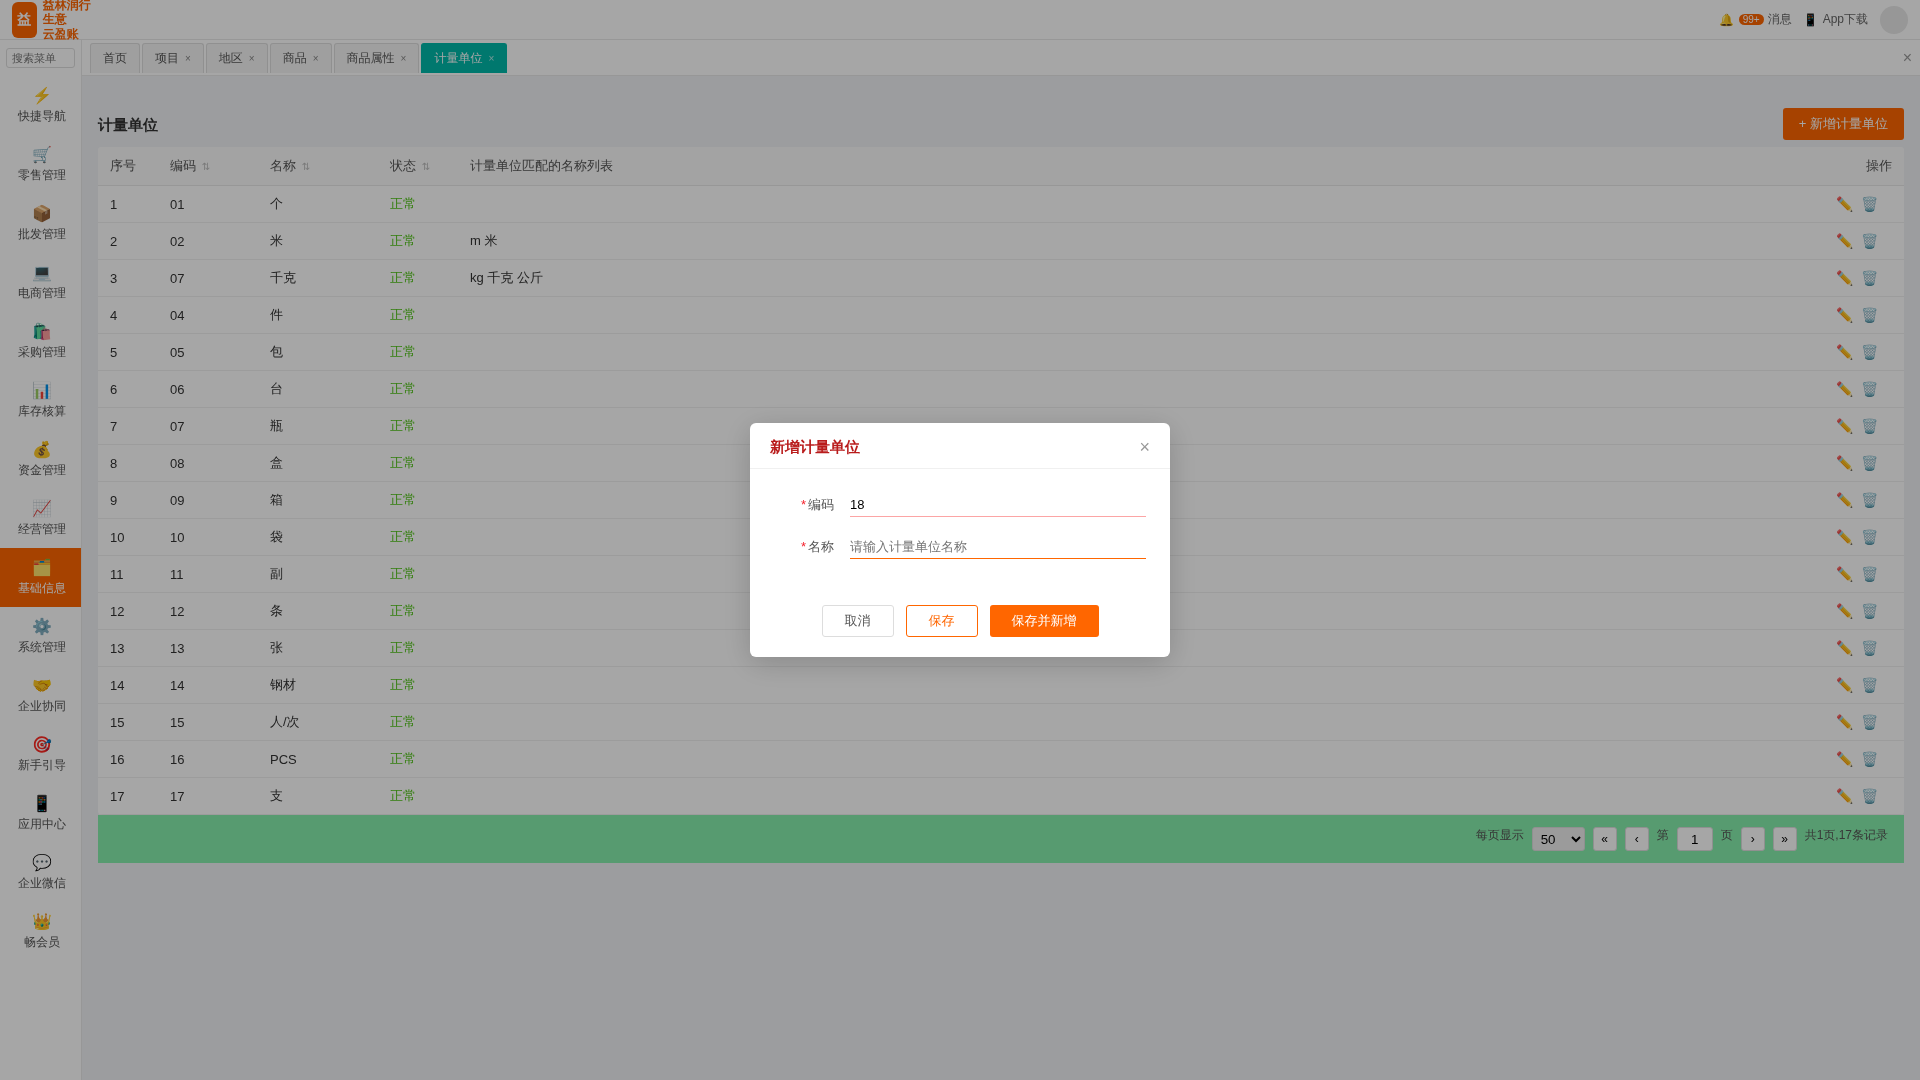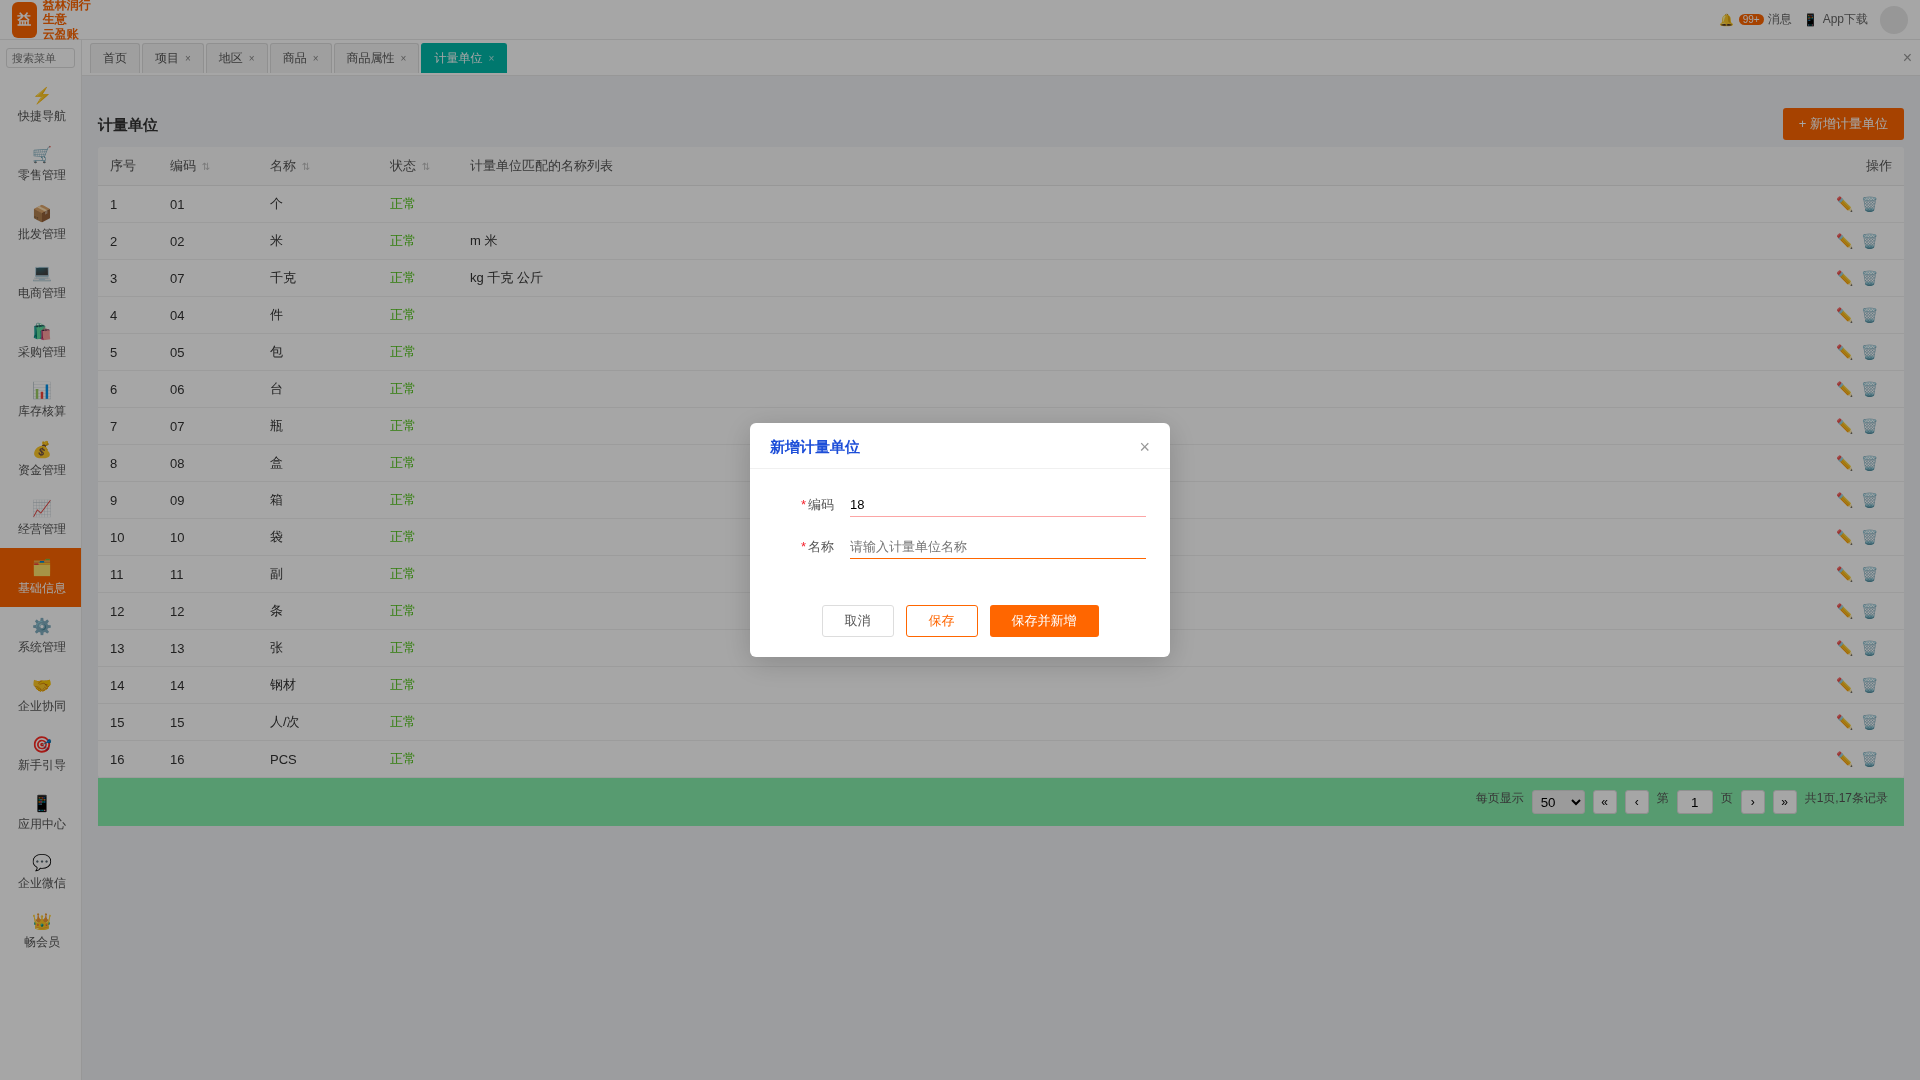--- a/index.html
+++ b/index.html
@@ -54,21 +54,21 @@
     
     .pagination { display: flex; justify-content: flex-end; padding: 12px 16px; gap: 8px; background: #86efac; font-size: 12px; color: #555; }
     .pagination select { border: 1px solid #ddd; border-radius: 3px; padding: 2px 4px; }
     .page-btn { width: 24px; height: 24px; border: 1px solid #ddd; background: #fff; border-radius: 3px; cursor: pointer; display: flex; align-items: center; justify-content: center; font-size: 12px; }
     .page-input { width: 36px; border: 1px solid #ddd; border-radius: 3px; text-align: center; padding: 2px 4px; }
 
     
     .overlay { position: fixed; inset: 0; background: rgba(0,0,0,0.35); z-index: 100; display: flex; align-items: center; justify-content: center; }
     .modal { background: #fff; border-radius: 6px; width: 420px; padding: 0; box-shadow: 0 6px 30px rgba(0,0,0,0.18); }
     .modal-header { display: flex; align-items: center; justify-content: space-between; padding: 14px 20px 10px; border-bottom: 1px solid #f0f0f0; }
-    .modal-title { font-size: 15px; font-weight: bold; color: #1d4ed8; }
+    .modal-title { font-size: 15px; font-weight: bold; color: #b91c1c; }
     .modal-close { cursor: pointer; color: #999; font-size: 18px; }
     .modal-body { padding: 24px 24px 16px; }
     .form-row { display: flex; align-items: center; margin-bottom: 18px; }
     .form-label { width: 60px; text-align: right; margin-right: 16px; color: #555; font-size: 13px; }
     .form-label .required { color: #f5222d; margin-right: 2px; }
     .form-input { flex: 1; border: none; border-bottom: 1px solid #fca5a5; padding: 4px 0; font-size: 13px; outline: none; }
     .form-input.active-border { border-bottom-color: #f60; }
     .modal-footer { display: flex; justify-content: center; gap: 12px; padding: 12px 20px 20px; }
     .btn-cancel { padding: 6px 22px; border: 1px solid #ddd; background: #fff; border-radius: 3px; cursor: pointer; font-size: 13px; color: #555; }
     .btn-save { padding: 6px 22px; border: 1px solid #f60; background: #fff; color: #f60; border-radius: 3px; cursor: pointer; font-size: 13px; }
@@ -438,20 +438,33 @@
     <td>PCS</td>
     <td class="status-normal">正常</td>
     <td></td>
     <td>
       <div class="actions">
         <span class="action-btn">✏️</span>
         <span class="action-btn">🗑️</span>
       </div>
     </td>
   </tr>
+              <tr>
+    <td>17</td>
+    <td>17</td>
+    <td>支</td>
+    <td class="status-normal">正常</td>
+    <td></td>
+    <td>
+      <div class="actions">
+        <span class="action-btn">✏️</span>
+        <span class="action-btn">🗑️</span>
+      </div>
+    </td>
+  </tr>
             </tbody>
         </table>
       </div>
 
       <div class="pagination">
         <span>每页显示</span>
         <select>
           <option>50</option>
           <option>10</option>
           <option>20</option>

